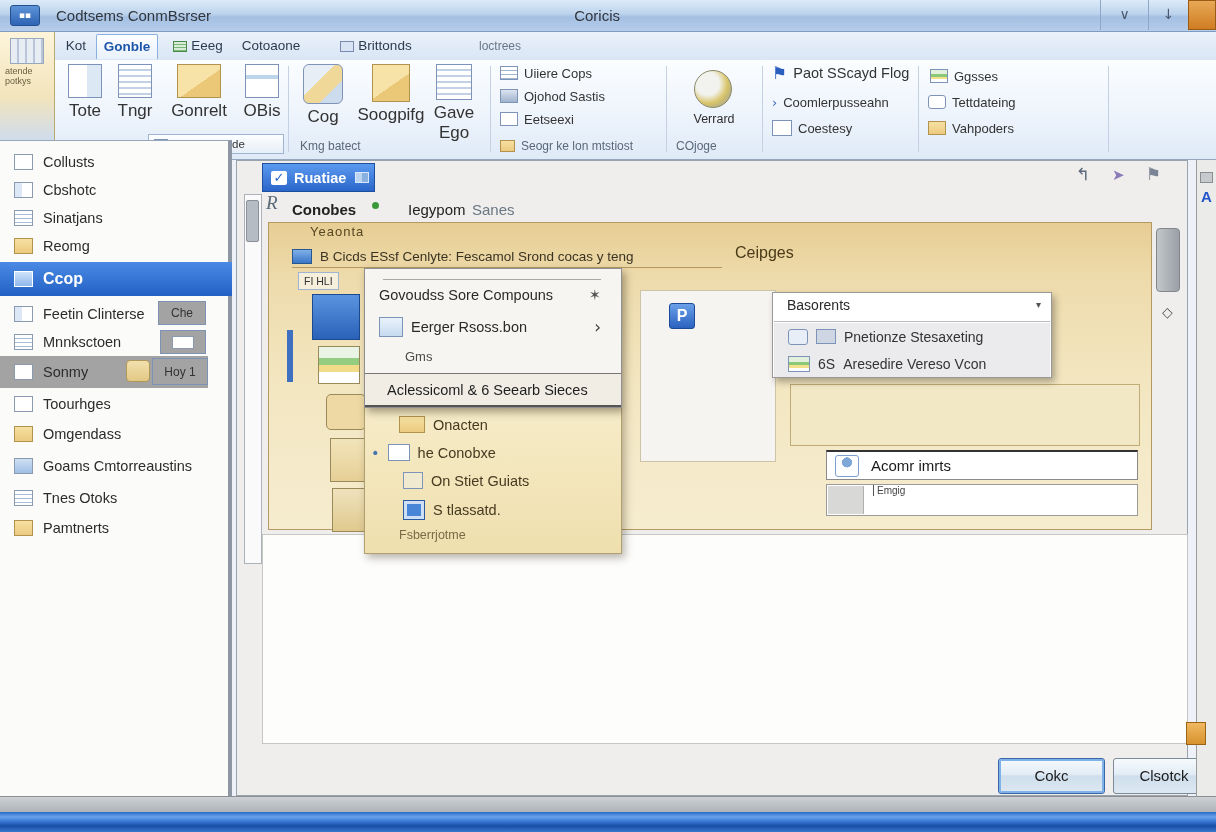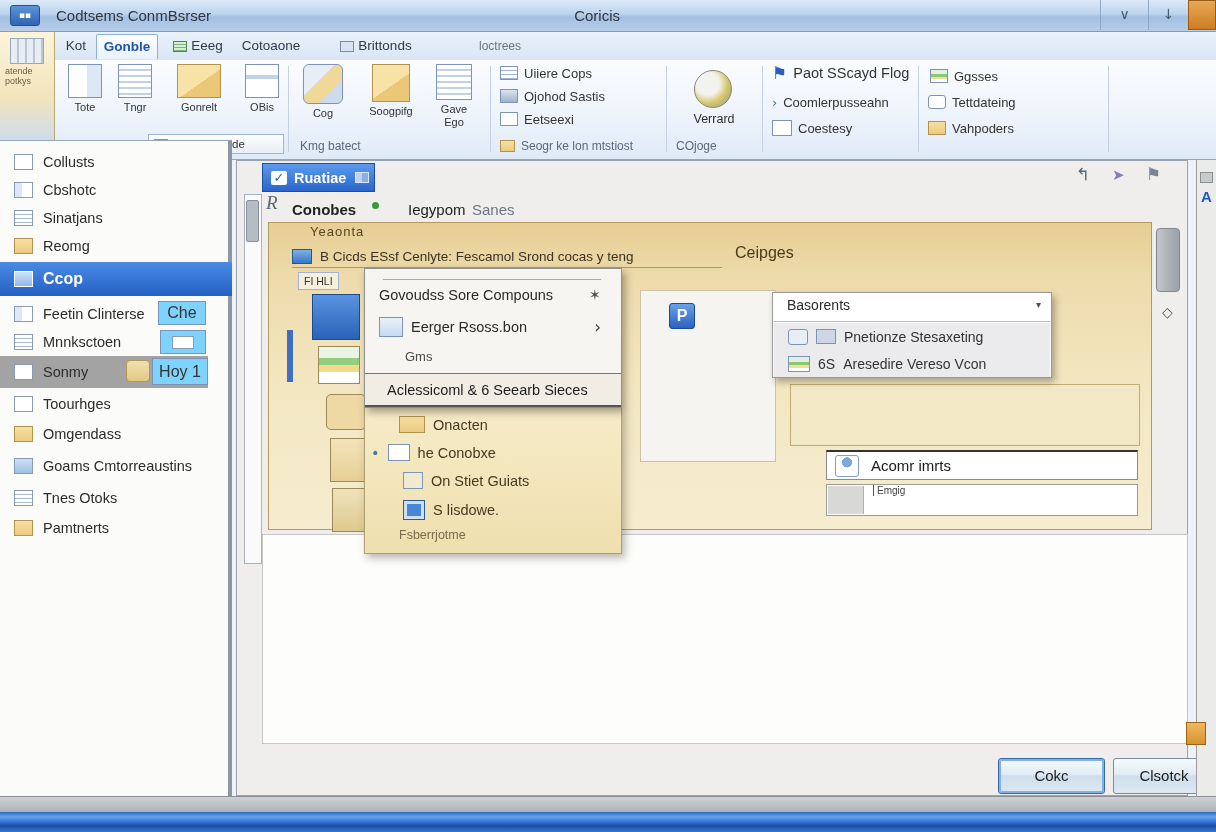--- a/index.html
+++ b/index.html
@@ -23,21 +23,21 @@
   
   .tabsrow{left:0;top:32px;width:1216px;height:28px;background:linear-gradient(180deg,#eaf1fa,#d9e6f5)}
   .rtab{top:34px;height:25px;line-height:24px;text-align:center;font-size:13.5px;color:#2d3b4e}
   .rtab-active{border:1px solid #8ab0e0;border-bottom:none;background:linear-gradient(#fdfeff,#e9f1fb);
     color:#1d56a8;font-weight:bold;border-radius:2px 2px 0 0}
   .rtab-ic{display:inline-block;width:14px;height:11px;border:1px solid #4a8a4a;background:
     repeating-linear-gradient(180deg,#d8ecd8 0 2px,#7ab87a 2px 3px);vertical-align:middle;margin-right:4px}
   .ribbon{left:0;top:60px;width:1216px;height:100px;
     background:linear-gradient(180deg,#fbfdff 0%,#eef4fc 55%,#dfeaf7 100%);border-bottom:1px solid #97a7ba}
   .rdiv{top:66px;width:1px;height:86px;background:#c3d1e3}
-  .bigbtn{top:64px;text-align:center;font-size:11px;color:#333}
+  .bigbtn{top:64px;text-align:center;font-size:17px;color:#333}
   .bigicon{width:34px;height:34px;margin:0 auto 3px;border:1px solid #7d94b8;background:#fff}
   .bi-doc{background:repeating-linear-gradient(180deg,#ffffff 0 4px,#c2d2e4 4px 6px)}
   .bi-doc2{background:linear-gradient(90deg,#fff 55%,#dce8f4 55%),repeating-linear-gradient(180deg,#ffffff 0 5px,#b7c9de 5px 7px)}
   .bi-folder{background:linear-gradient(145deg,#f7e2a8 0 55%,#eac878 55%);border:1px solid #b2934e}
   .bi-flag{background:linear-gradient(180deg,#fff 0 30%,#bcd4ec 30% 45%,#fff 45%);}
   .grouplabel{top:139px;font-size:12px;color:#5a6878}
   .smallrow{height:20px;display:flex;align-items:center;gap:6px;font-size:13px;color:#333;white-space:nowrap}
   .sic{width:18px;height:14px;border:1px solid #7d94b8;background:#fff;flex:0 0 auto}
   .sic-lines{background:repeating-linear-gradient(180deg,#fff 0 3px,#9fb6d2 3px 4px)}
   .sic-tan{background:linear-gradient(#f6e0a2,#ecca80);border-color:#b2934e}
@@ -54,21 +54,21 @@
   
   .sidebar{left:0;top:140px;width:232px;height:656px;background:#fbfbfa;border-right:4px solid #8d97a4;border-top:1px solid #97a7ba}
   .sbrow{left:0;width:232px;height:28px;display:flex;align-items:center;gap:10px;padding-left:14px;font-size:14.5px;color:#2c2c2c}
   .sbrow-sel{background:linear-gradient(180deg,#4a8ae4,#2361c4);color:#fff;font-weight:bold;font-size:16px;height:34px}
   .sbrow-hl{background:#a3a3a3;height:32px}
   .si{width:19px;height:16px;border:1px solid #8a9ab0;background:#fff;flex:0 0 auto}
   .si-doc{background:repeating-linear-gradient(180deg,#fff 0 3px,#aabdd4 3px 4px)}
   .si-folder{background:linear-gradient(#f6e0a2,#ecca80);border-color:#b2934e}
   .si-card{background:linear-gradient(90deg,#dce8f6 40%,#fff 40%)}
   .si-blue{background:linear-gradient(#7fb0e8,#3a76c8);border-color:#2a5690}
-  .sbadge{position:absolute;border:1px solid #7d92b4;background:#7dd3fc;font-size:16px;color:#333;
+  .sbadge{position:absolute;border:1px solid #7d92b4;background:#a3a3a3;font-size:12px;color:#333;
     display:flex;align-items:center;justify-content:center}
 
   
   .dialogbg{left:236px;top:160px;width:952px;height:636px;background:#efeeec;border:1px solid #9aa4ae}
   .dlgtab{left:262px;top:163px;width:113px;height:29px;background:linear-gradient(180deg,#5b9af0,#2a66ca);
     border:1px solid #1c4f9e;color:#fff;font-weight:bold;font-size:14.5px;display:flex;align-items:center;gap:7px;padding-left:8px}
   .dlg-tabs{top:201px;font-size:15px;color:#222}
   .tanpanel{left:268px;top:222px;width:884px;height:308px;border:1px solid #b49a60;
     background:linear-gradient(180deg,#e6cd93 0%,#eedbac 18%,#f3e7c2 55%,#f6eccf 100%)}
   .checkrow{left:292px;top:246px;width:430px;height:22px;display:flex;align-items:center;gap:8px;
@@ -364,21 +364,21 @@
       <span class="glyph" style="color:#4a76b0">•</span>
       <span class="sic" style="width:22px;height:17px"></span>
       <span>he Conobxe</span>
     </div>
     <div class="titem" style="left:38px;top:64px">
       <span class="sic" style="width:20px;height:17px;background:#f0ead0"></span>
       <span>On Stiet Guiats</span>
     </div>
     <div class="titem" style="left:38px;top:92px">
       <span style="width:22px;height:20px;background:#4a86d8;border:1px solid #2a5aa0;display:inline-block;box-shadow:0 0 0 3px #cfe0f4 inset"></span>
-      <span>S lisdowe.</span>
+      <span>S tlassatd.</span>
     </div>
     <div class="titem" style="left:34px;top:120px;font-size:12.5px;color:#7a6a48">
       <span>Fsberrjotme</span>
     </div>
   </div>
 
   <div class="abs midcol">
     <div class="abs" style="left:28px;top:12px;width:26px;height:26px;background:linear-gradient(#6aa0e8,#2a62c0);border:1px solid #1c4a98;border-radius:3px;color:#fff;text-align:center;line-height:24px;font-weight:bold">P</div>
   </div>
   <div class="miditem abs" style="left:662px;top:330px">

